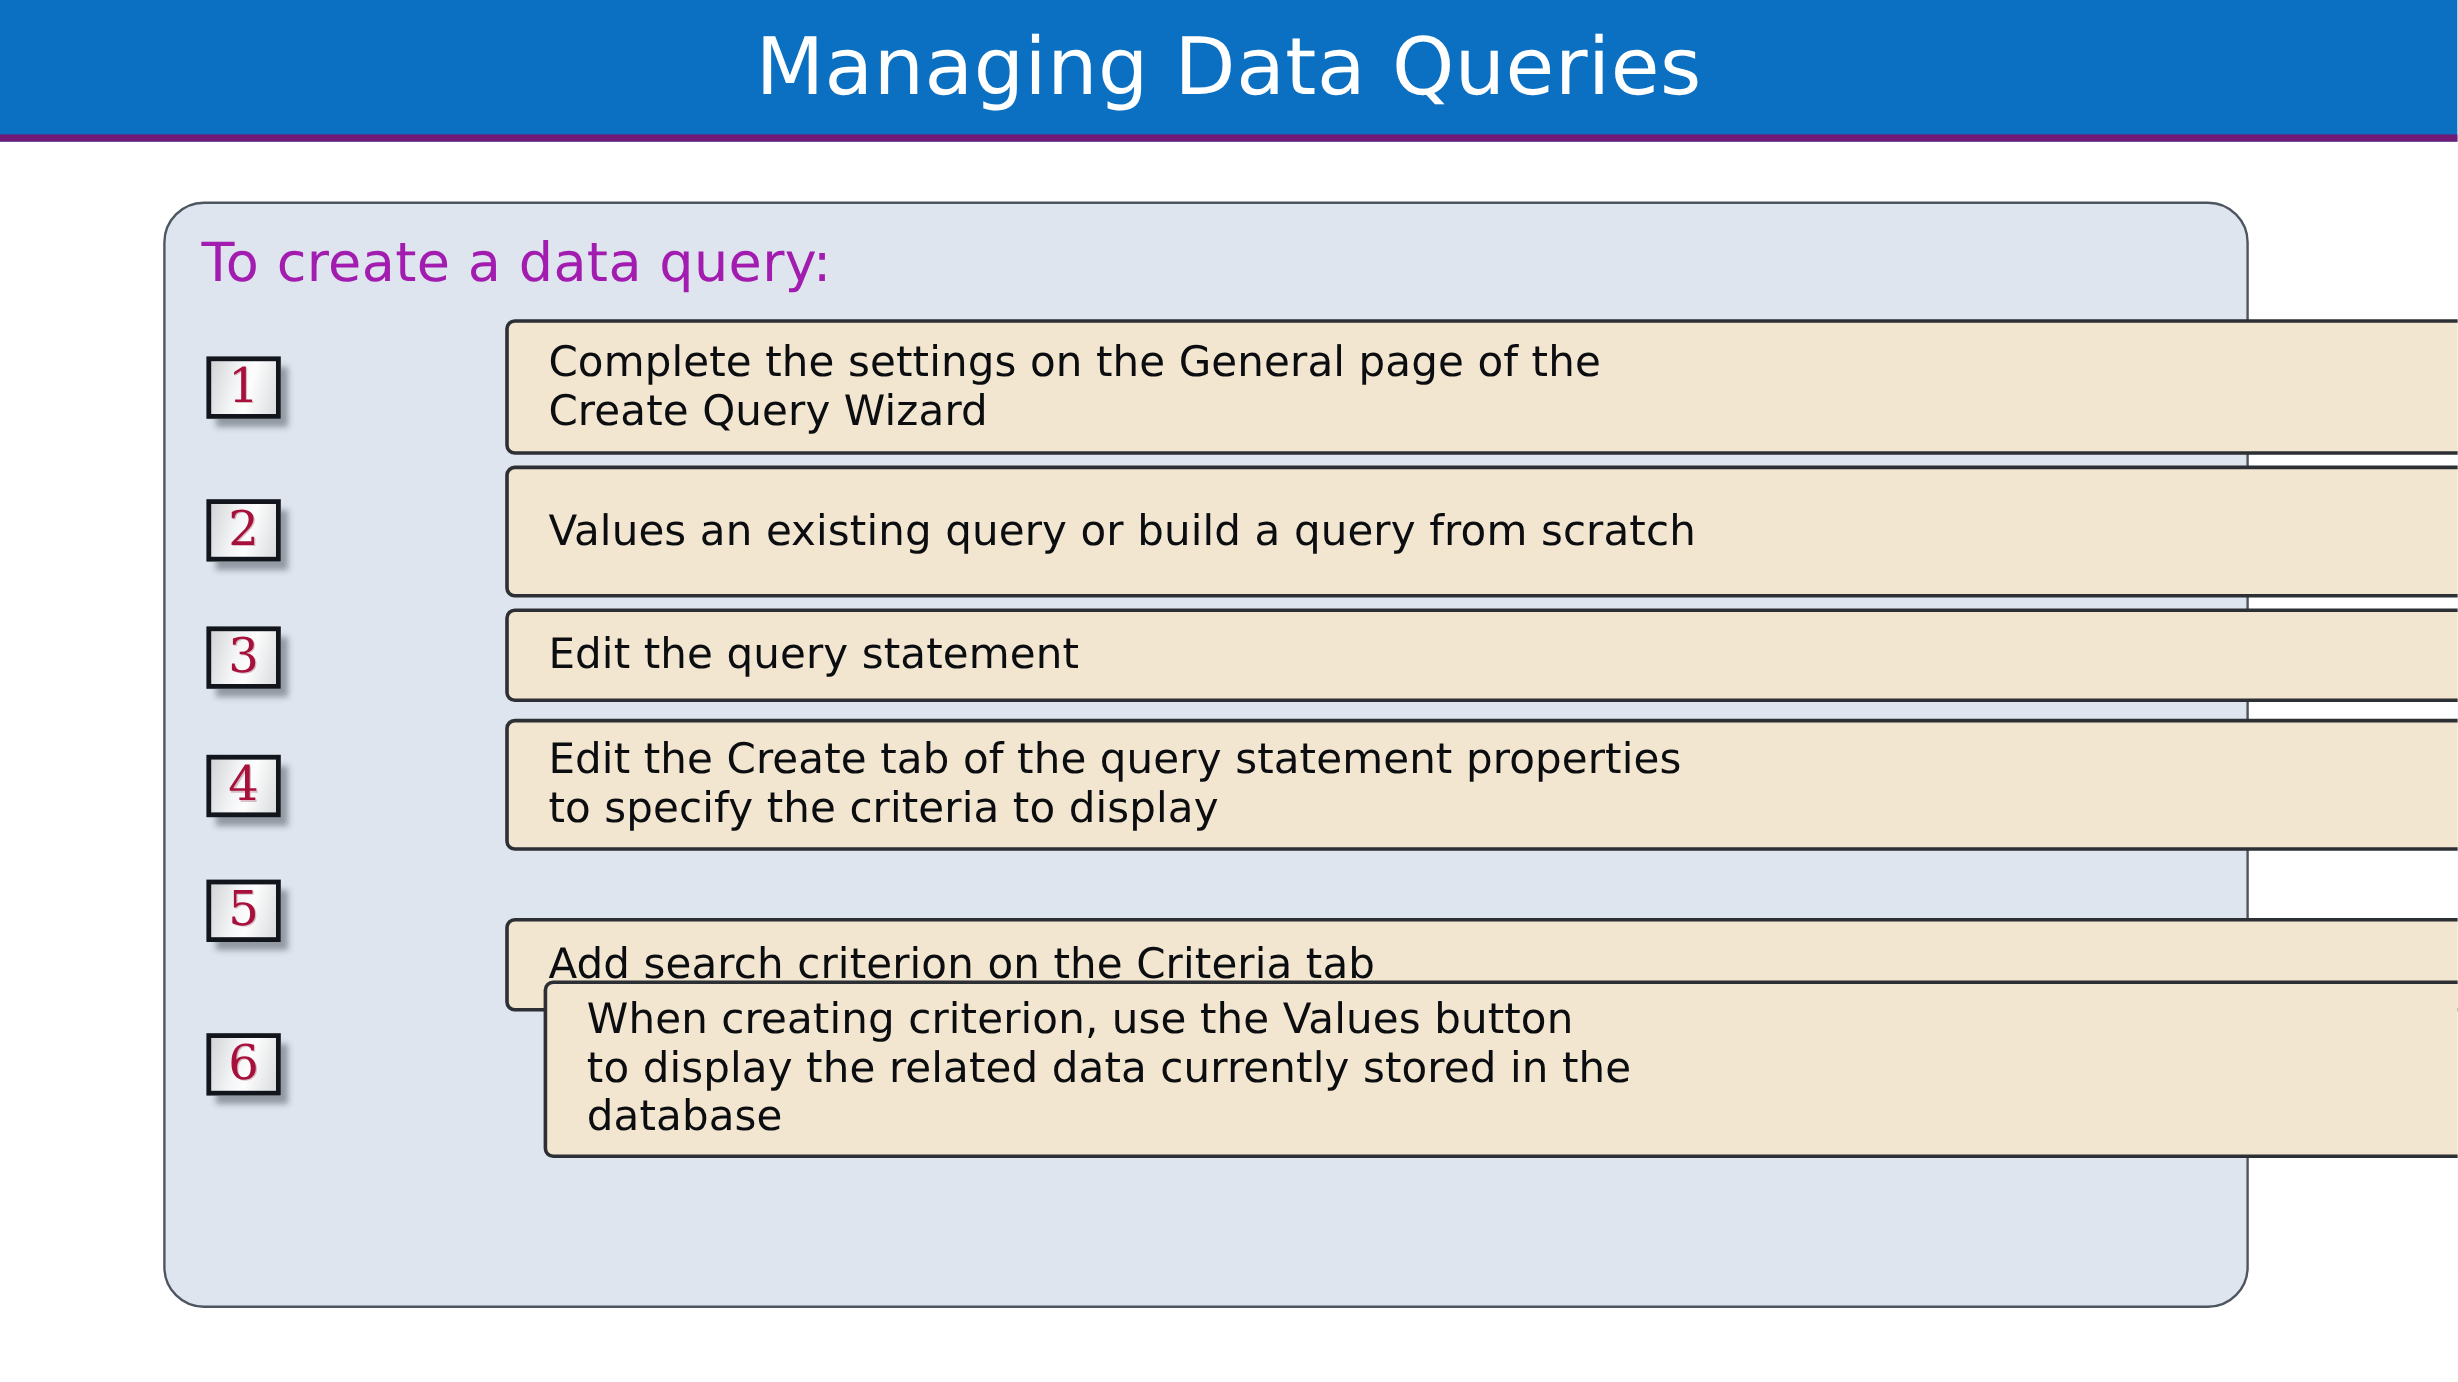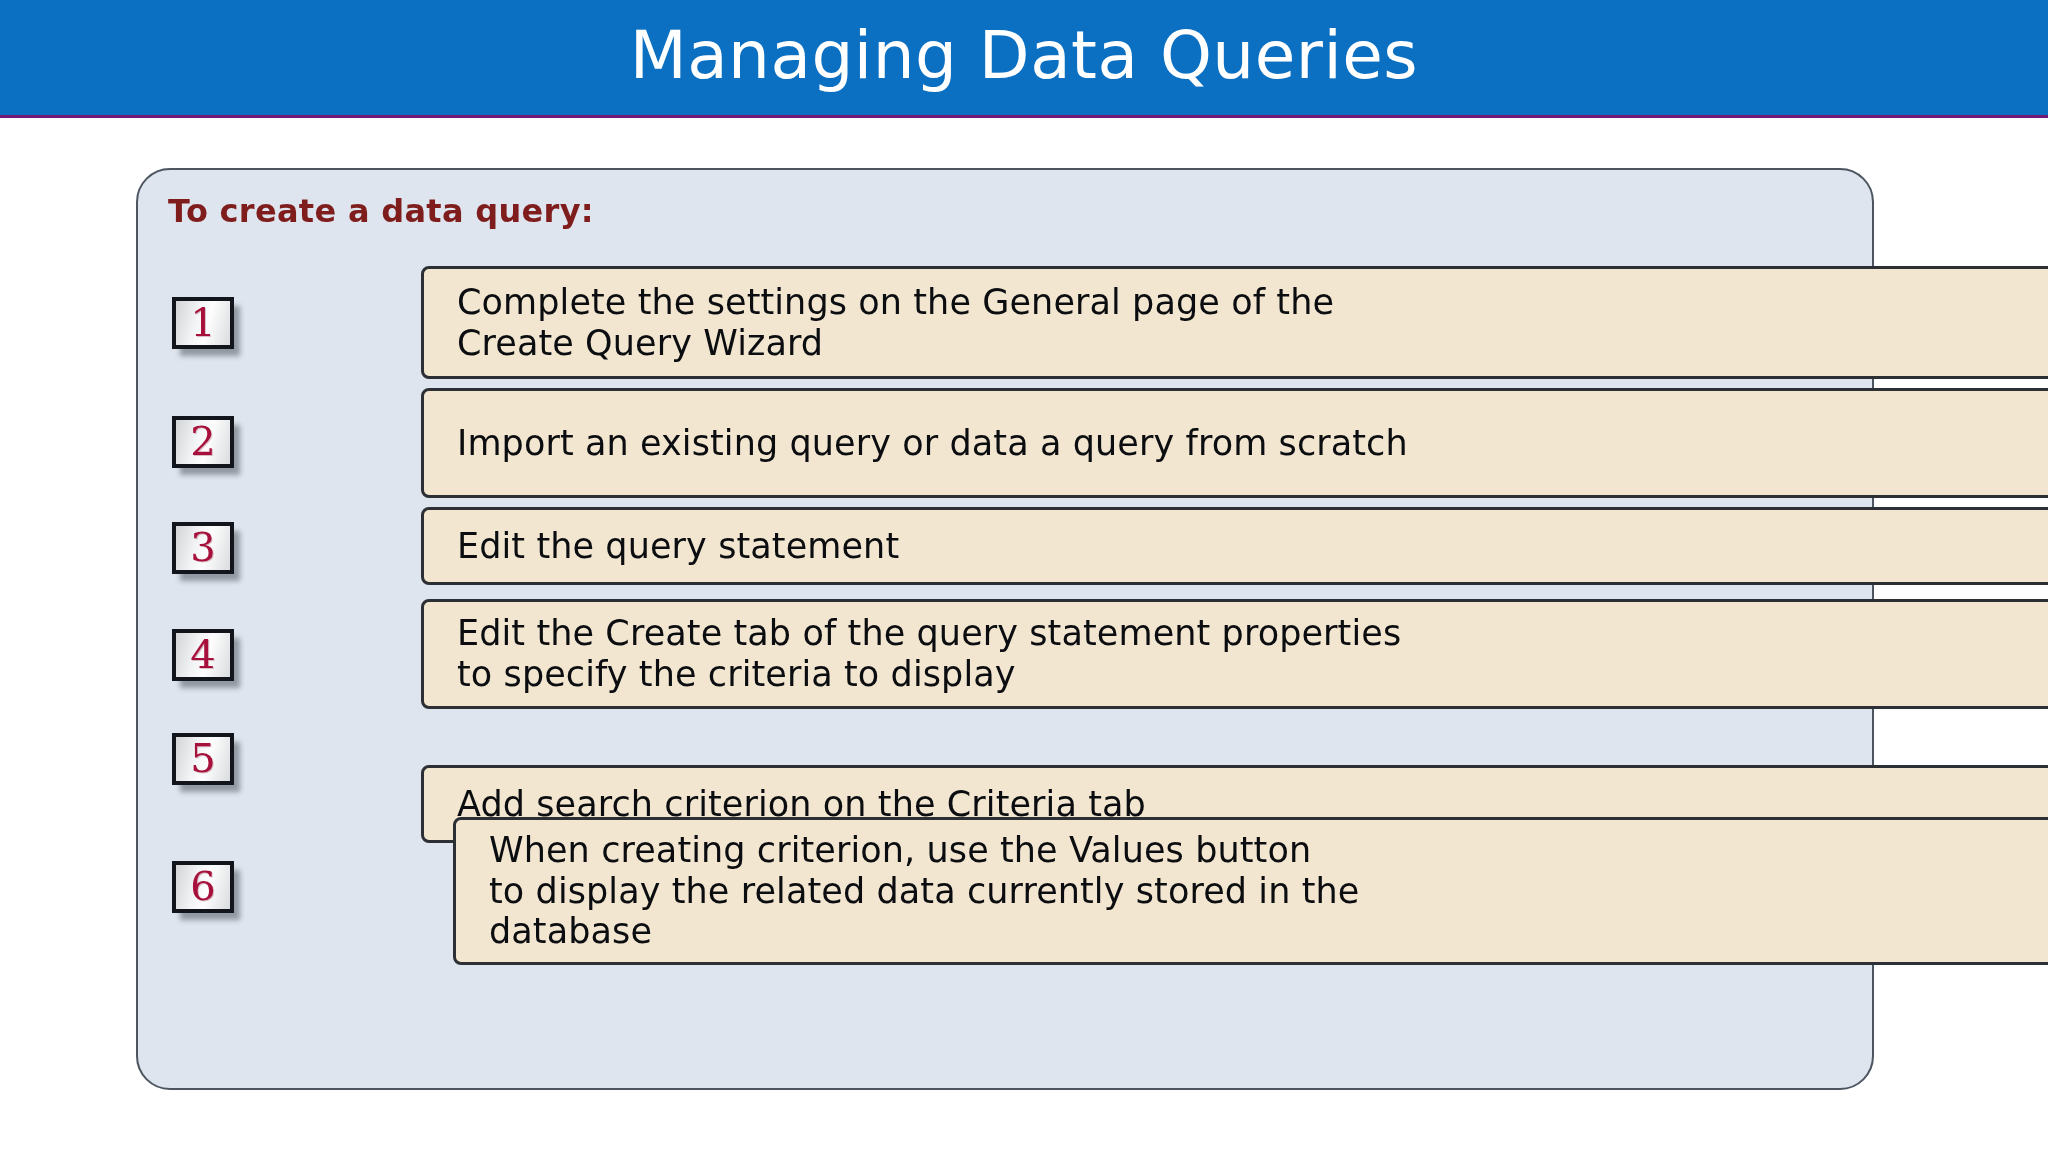--- a/index.html
+++ b/index.html
@@ -24,21 +24,21 @@
   }
 
   
   .title-bar {
     position: absolute;
     left: 0;
     top: 0;
     width: 2048px;
     height: 118px;
     background: #0b70c2;
-    border-bottom: 3px solid #701a75;
+    border-bottom: 6px solid #701a75;
     box-sizing: border-box;
   }
   .title-text {
     position: absolute;
     left: 0;
     top: 0;
     width: 2048px;
     height: 115px;
     line-height: 112px;
     text-align: center;
@@ -61,23 +61,23 @@
     border: 2px solid #4d5560;
     border-radius: 34px;
     box-sizing: border-box;
   }
 
   .panel-heading {
     position: absolute;
     left: 30px;
     top: 22px;
     font-family: "DejaVu Sans", sans-serif;
-    font-size: 32px;
-    font-weight: 700;
-    color: #7f1d1d;
+    font-size: 45px;
+    font-weight: 400;
+    color: #a21caf;
     letter-spacing: 0.3px;
     white-space: nowrap;
   }
 
   
   .steps {
     position: absolute;
     left: 0;
     top: 96px;
     width: 1738px;
@@ -169,21 +169,21 @@
         </div>
       </div>
 
       <div class="step-row" style="height:123px;">
         <div class="badge-wrap" style="top:35px;height:52px;">
           <div class="badge">
             <span class="badge-num">2</span>
           </div>
         </div>
         <div class="step-box" style="top:7px;height:110px;">
-          <div class="step-text">Import an existing query or data a query from scratch</div>
+          <div class="step-text">Values an existing query or build a query from scratch</div>
         </div>
       </div>
 
       <div class="step-row" style="height:91px;">
         <div class="badge-wrap" style="top:18px;height:52px;">
           <div class="badge">
             <span class="badge-num">3</span>
           </div>
         </div>
         <div class="step-box" style="top:3px;height:78px;">

